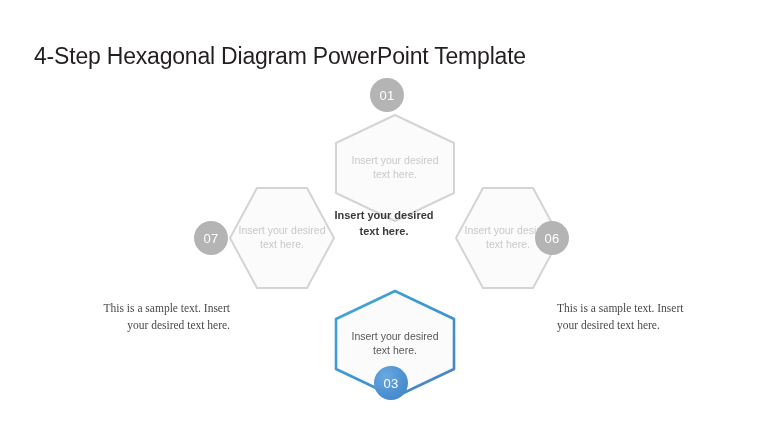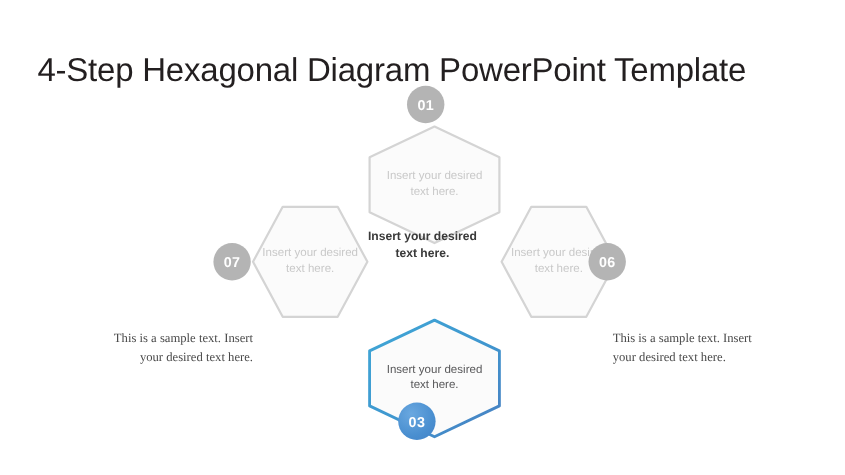--- a/index.html
+++ b/index.html
@@ -24,21 +24,21 @@
     height: 432px;
     background: #ffffff;
   }
 
   
   #slide-title {
     position: absolute;
     left: 34px;
     top: 28px;
     width: 700px;
-    font-size: 30px;
+    font-size: 23px;
     font-weight: 400;
     letter-spacing: -0.2px;
     color: #231f20;
     white-space: nowrap;
   }
 
   
   #diagram {
     position: absolute;
     left: 0;
@@ -80,21 +80,21 @@
 
   
   .badge {
     position: absolute;
     width: 34px;
     height: 34px;
     border-radius: 50%;
     background: #b4b4b4;
     color: #ffffff;
     font-size: 13px;
-    font-weight: bold;
+    font-weight: normal;
     display: flex;
     align-items: center;
     justify-content: center;
     letter-spacing: 0.3px;
   }
   .badge.accent {
     background: radial-gradient(circle at 35% 30%, #6aa8e0 0%, #4a8fd0 60%, #4181c6 100%);
   }
 
   
@@ -163,21 +163,21 @@
             <stop offset="55%" stop-color="#3f96cf"></stop>
             <stop offset="100%" stop-color="#4a7fc1"></stop>
           </linearGradient>
         </defs>
         <path d="M65 3 L124 31 L124 81 L65 109 L6 81 L6 31 Z" fill="#fbfbfb" stroke="url(#accentGrad)" stroke-width="2.6" stroke-linejoin="round"></path>
       </svg>
       <div class="hex-label active">
         <span>Insert your desired text here.</span>
       </div>
     </div>
-    <div class="badge accent" style="left:362px; top:366px;">
+    <div class="badge accent" style="left:374px; top:366px;">
       <span>03</span>
     </div>
 
     <div class="hex-node" style="left:226px; top:184px; width:112px; height:108px;">
       <svg class="hex-svg" width="112" height="108" viewBox="0 0 112 108">
         <path d="M31 4 L81 4 L108 54 L81 104 L31 104 L4 54 Z" fill="#fbfbfb" stroke="#d4d4d4" stroke-width="2" stroke-linejoin="round"></path>
       </svg>
       <div class="hex-label">
         <span>Insert your desired text here.</span>
       </div>

